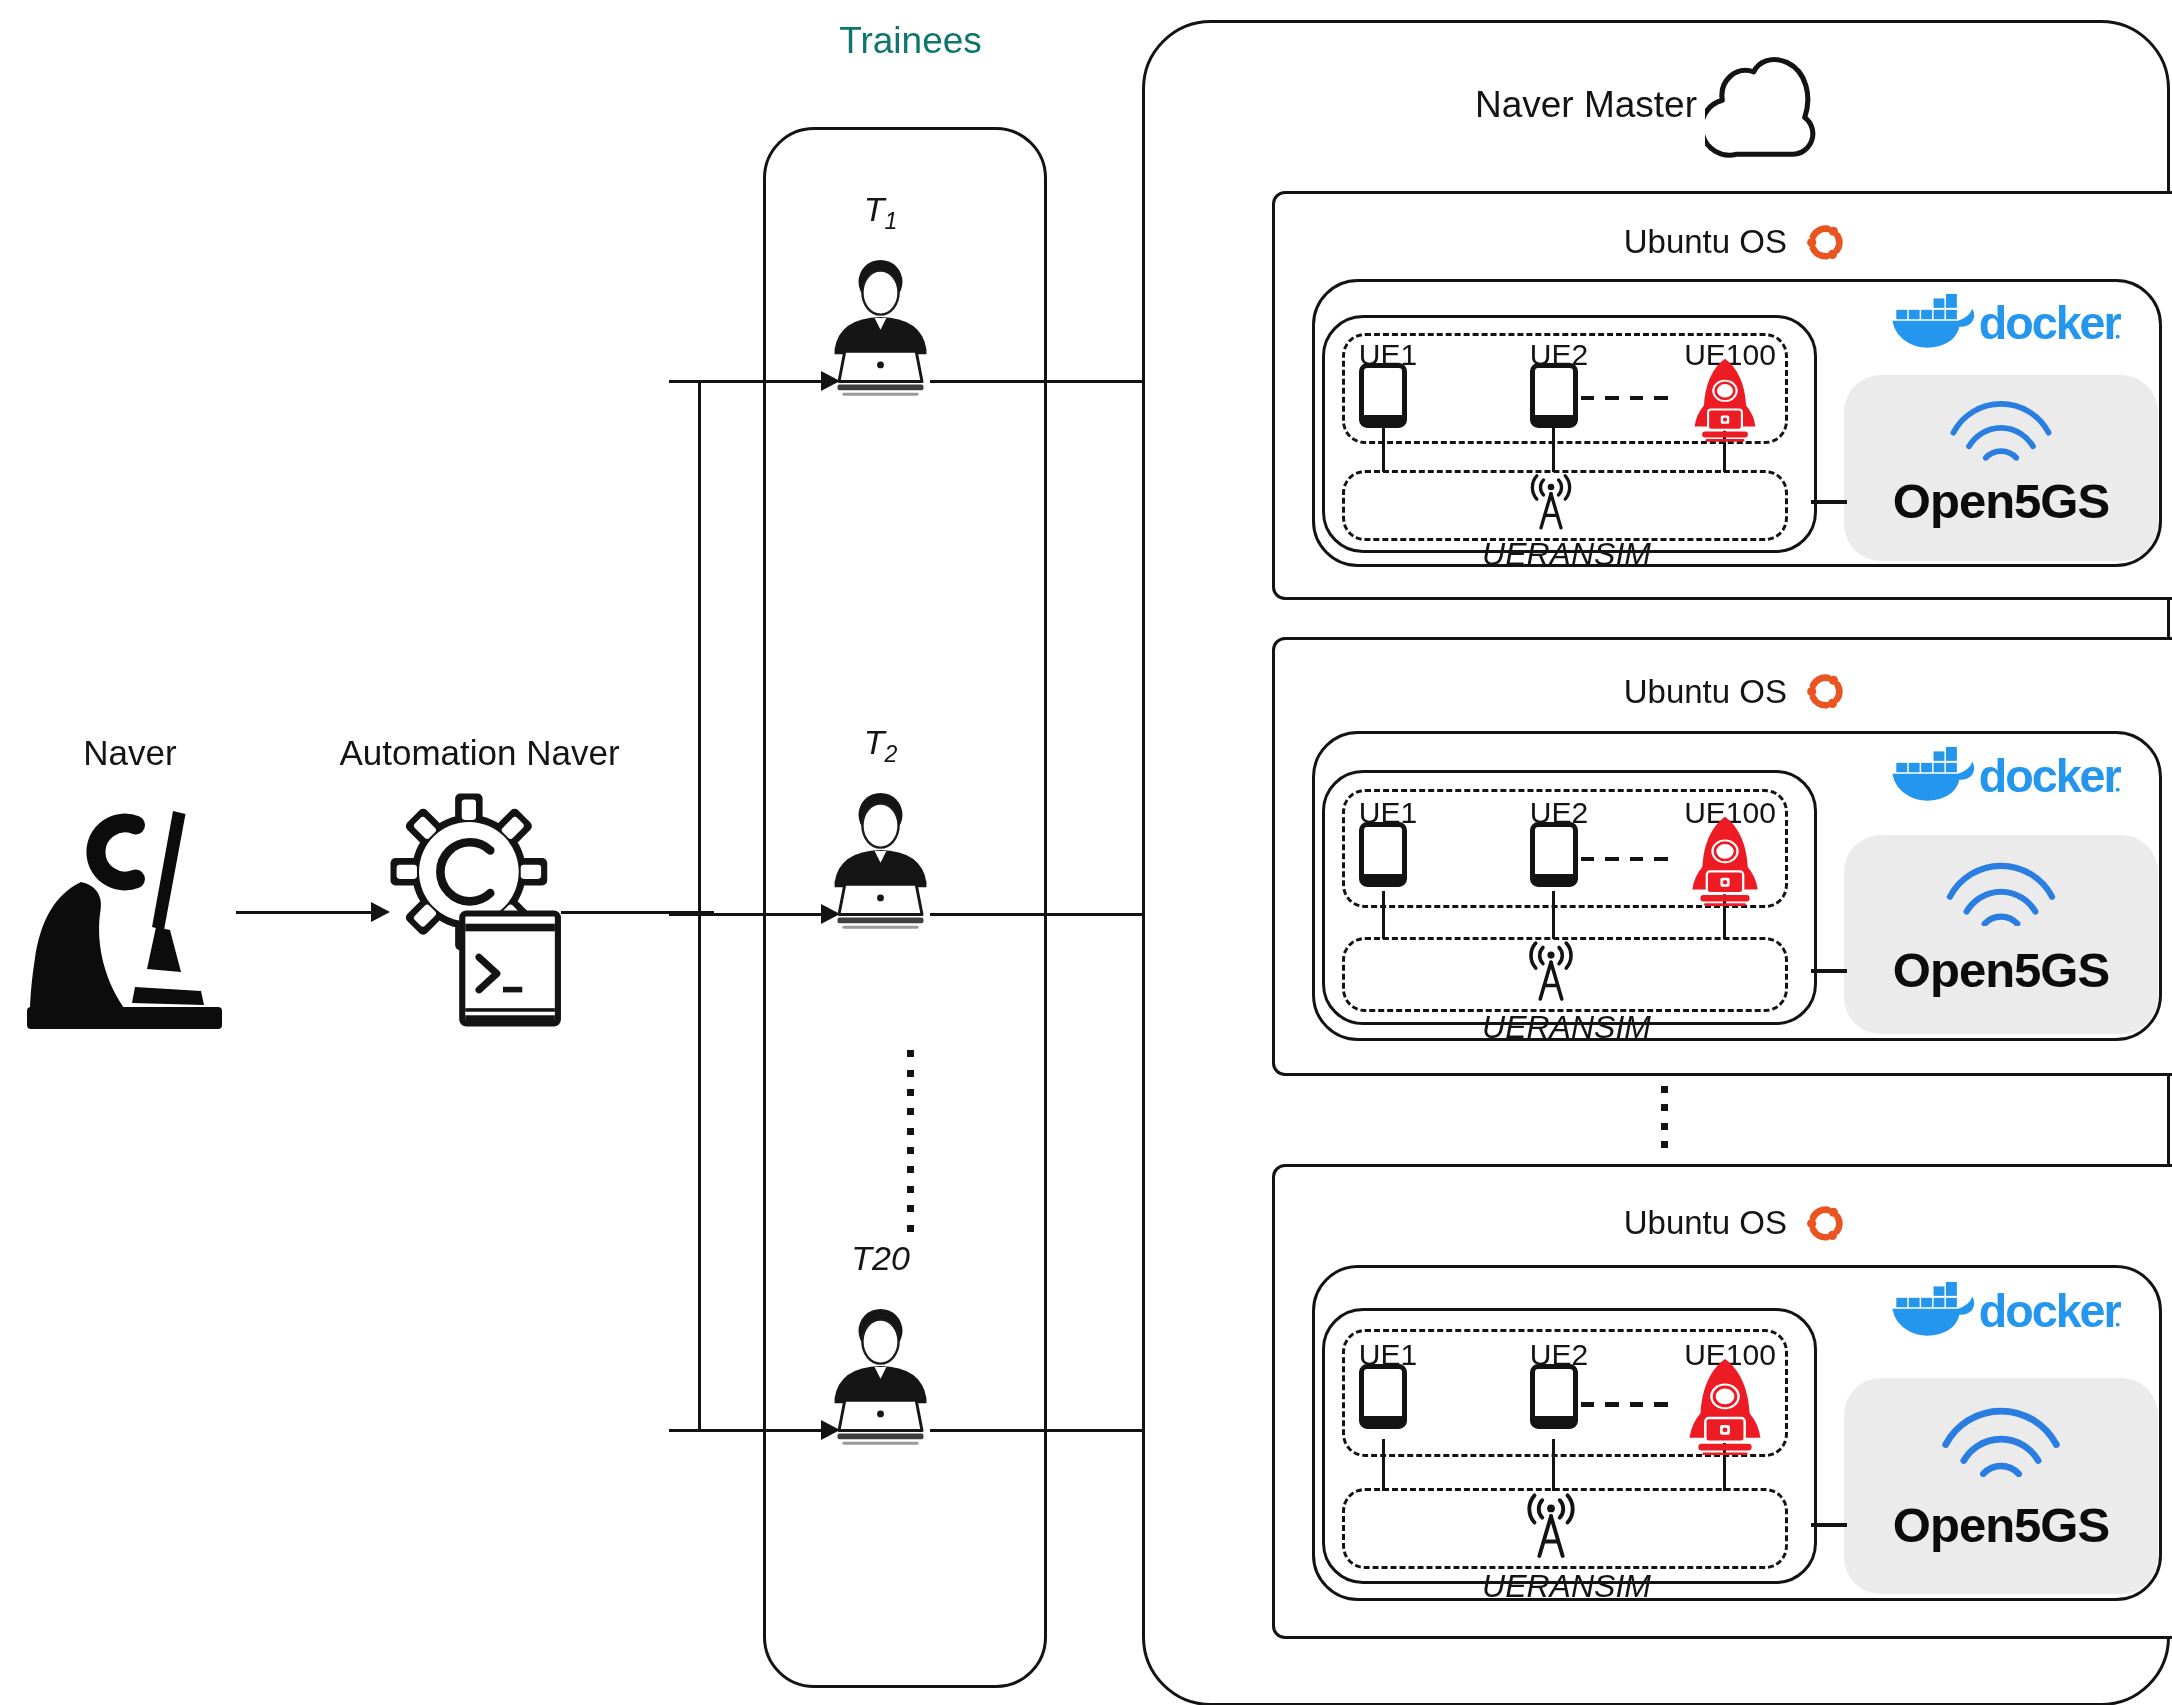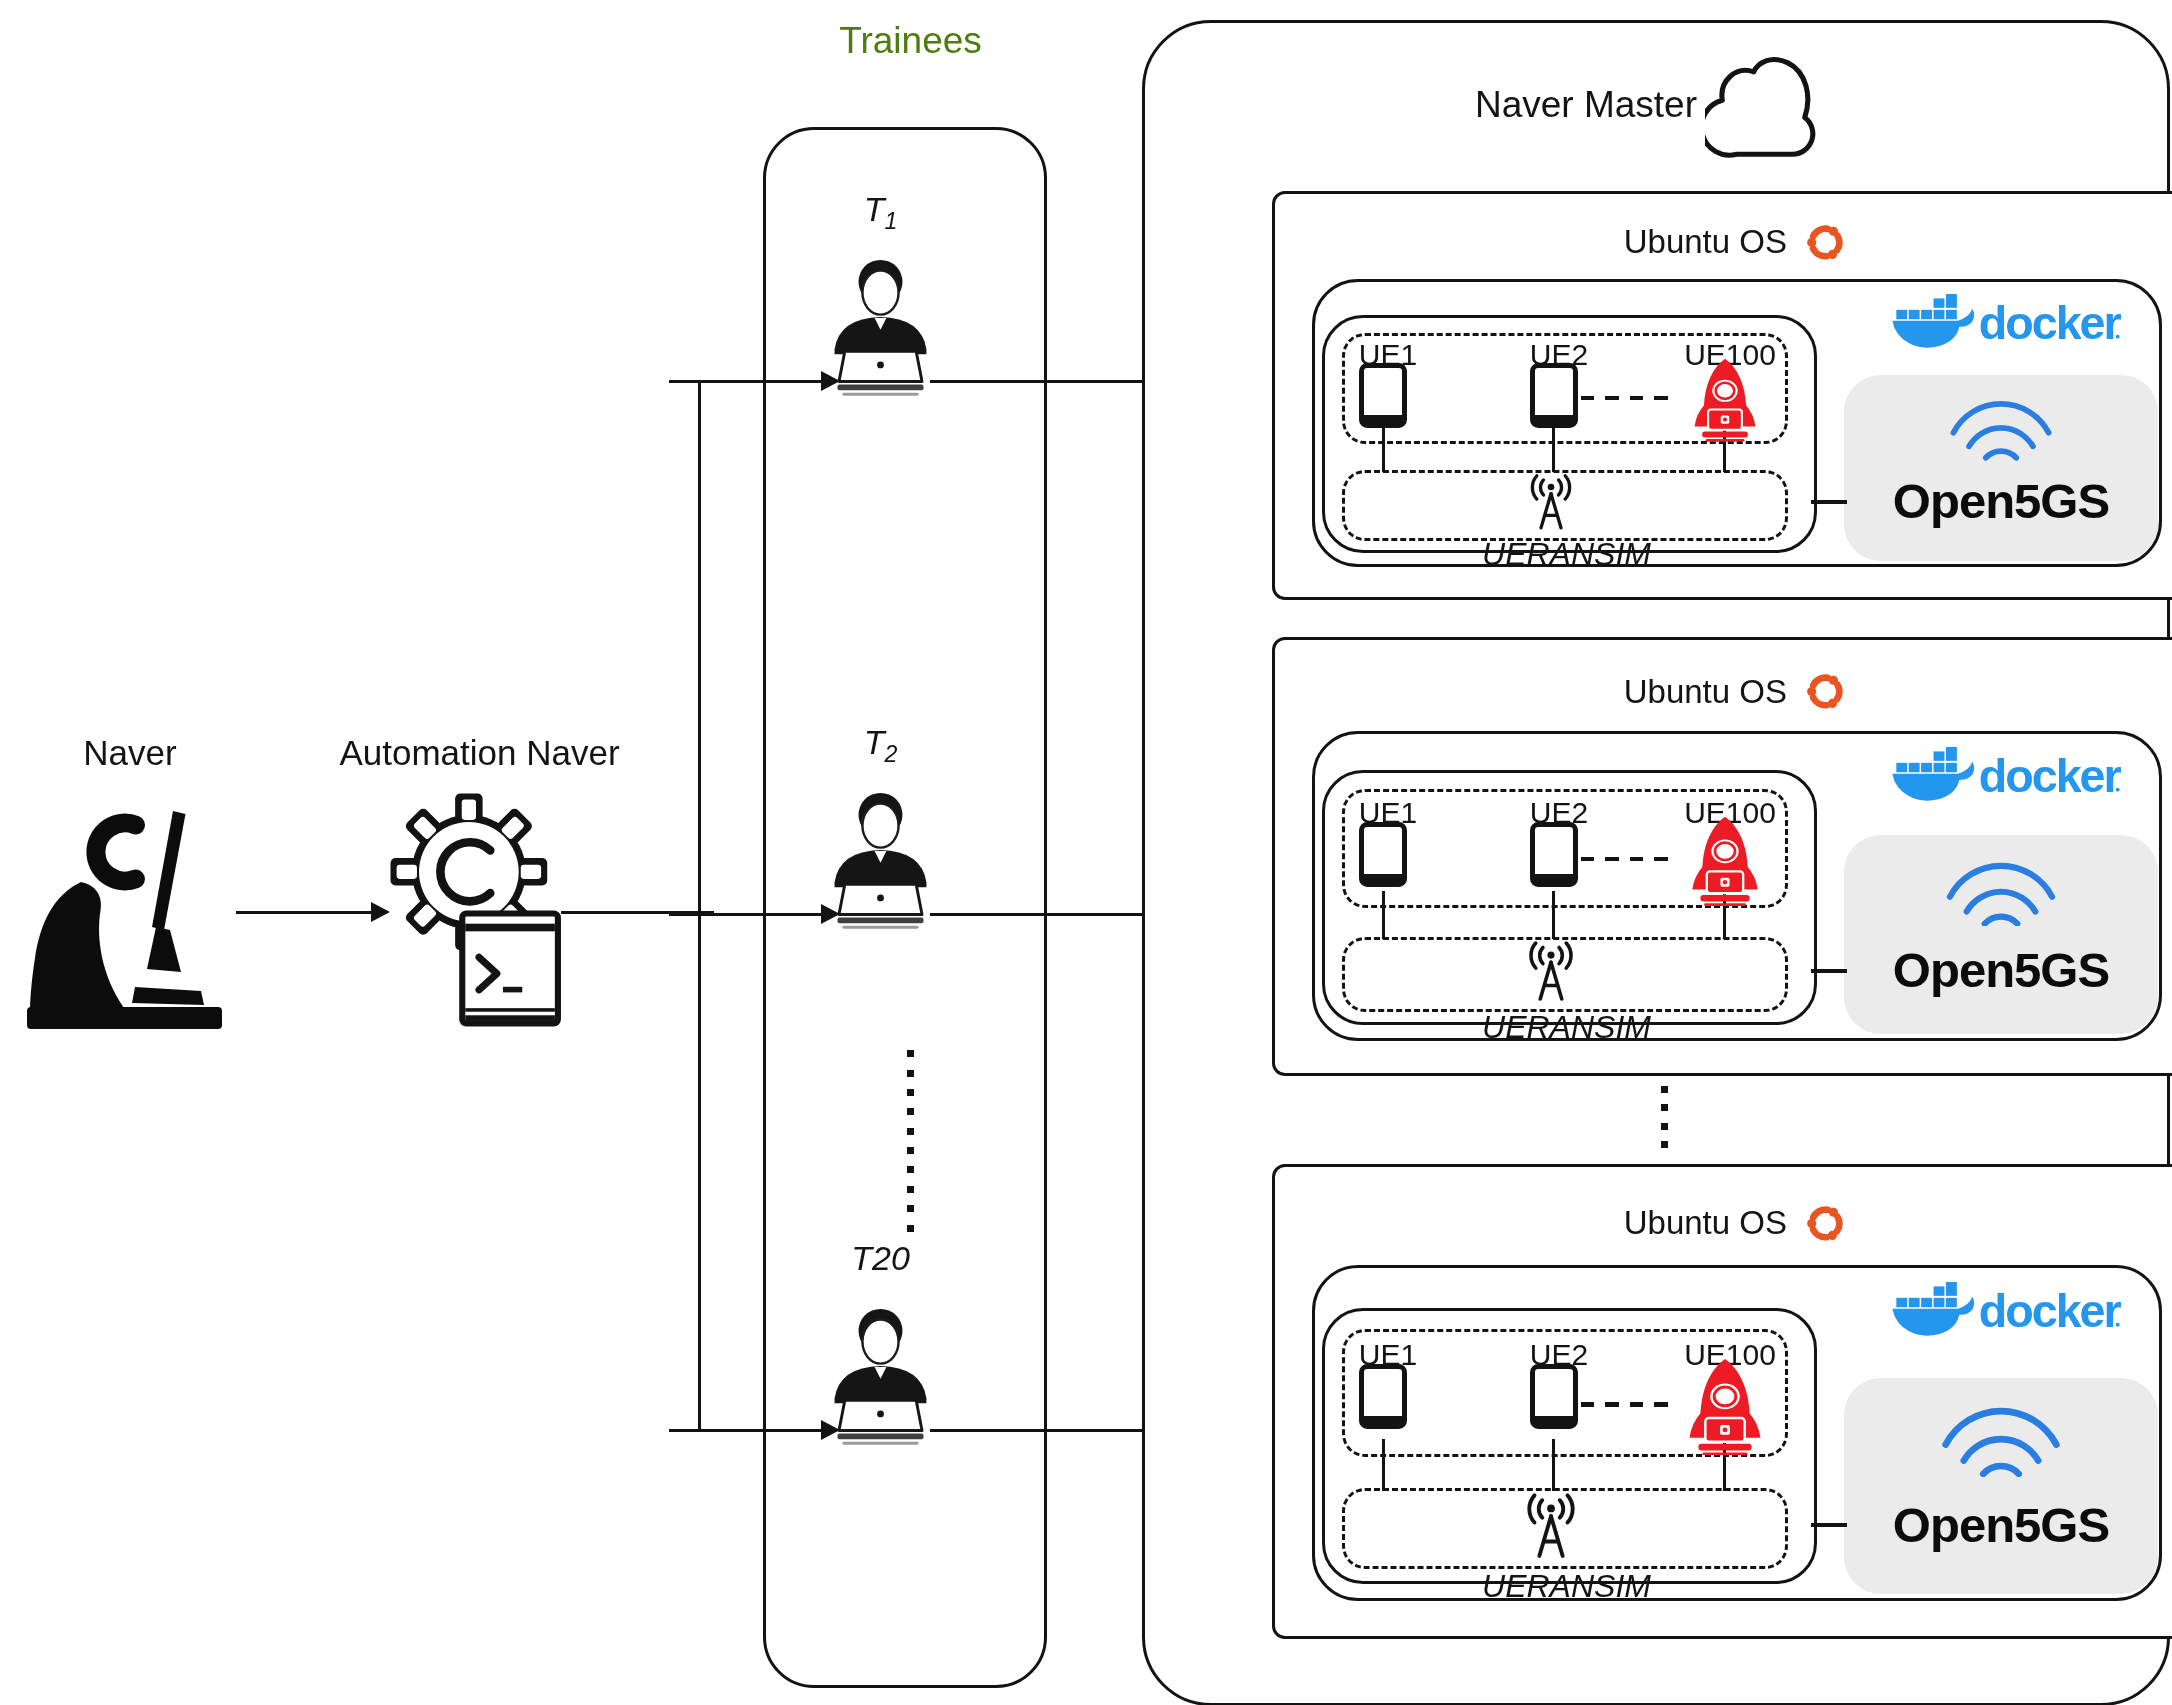--- a/index.html
+++ b/index.html
@@ -64,21 +64,21 @@
   
   .trainee-unit{position:absolute;left:668px;width:506px;height:230px;font-style:italic;}
   .trainee-label{position:absolute;left:131px;width:163px;top:0;height:37px;
     font-size:34px;text-align:center;color:#141414;}
   .trainee-label sub{font-size:0.68em;}
   .trainee-svg{position:absolute;left:149px;top:65px;}
   .t-in-line{position:absolute;left:1px;top:190px;width:152px;height:3.1px;background:var(--line-black);}
   .t-in-head{position:absolute;left:153px;top:181px;}
   .t-out-line{position:absolute;left:262px;top:190px;width:224px;height:3.1px;background:var(--line-black);}
   .t-out-head{position:absolute;left:485px;top:181px;}
-  .title-lg{font-size:37px;color:#4d7c0f;}
+  .title-lg{font-size:37px;color:#0f766e;}
 </style>
 </head>
 <body>
 
 <div id="canvas">
 
   <div class="abs label" style="left:23px;top:733px;width:214px;font-size:35px;">Naver</div>
 
   <svg class="abs" style="left:18px;top:793px;" width="214" height="240" viewBox="0 0 420 480">
     <path d="M231,64 A58,58 0 1 0 231,172" fill="none" stroke="#0c0c0c" stroke-width="38" stroke-linecap="round"></path>

